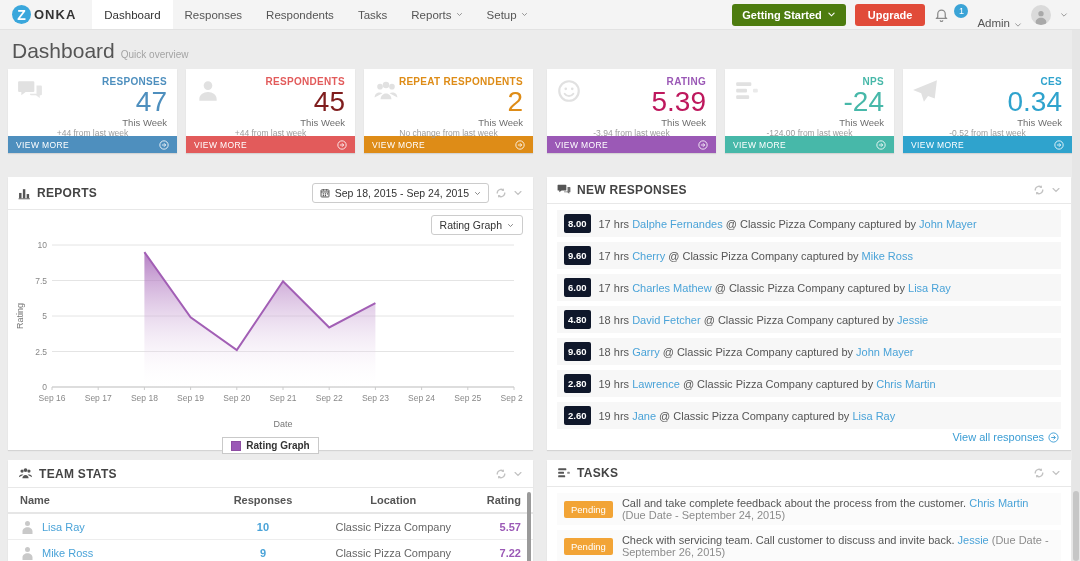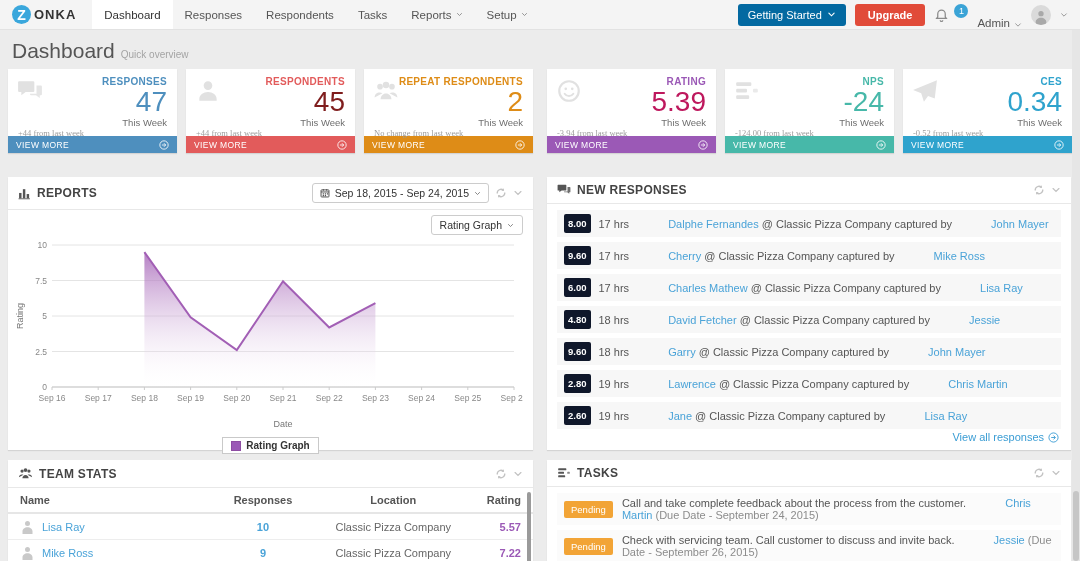--- a/index.html
+++ b/index.html
@@ -11,21 +11,21 @@
   .logo { display:flex; align-items:center; gap:3px; padding:0 16px 0 12px; cursor:pointer; }
   .logo-circle { width:19px; height:19px; border-radius:50%; background:#3aa7dc; color:#fff; font-weight:bold;
                  font-size:14px; display:flex; align-items:center; justify-content:center; }
   .logo-text { font-size:13px; font-weight:bold; color:#333; letter-spacing:1px; }
   .nav-items { display:flex; align-items:stretch; }
   .nav-item { display:flex; align-items:center; gap:4px; padding:0 12px; font-size:11.5px; color:#555; cursor:pointer; }
   .nav-item.active { background:#fff; color:#333; }
   .nav-right { margin-left:auto; display:flex; align-items:center; gap:9px; padding-right:12px; }
   .btn { border:none; border-radius:3px; color:#fff; font-size:11px; font-family:inherit; padding:5px 10px;
          display:flex; align-items:center; gap:5px; cursor:pointer; }
-  .btn-gs { background:#0369a1; }
+  .btn-gs { background:#4d7c0f;font-weight:bold; }
   .btn-up { background:#e14b39; font-weight:bold; padding:5px 13px; }
   .ic { display:inline-flex; align-items:center; justify-content:center; }
   .bell { color:#8a8a8a; cursor:pointer; }
   .notif-badge { background:#3aa3d6; color:#fff; width:14px; height:14px; border-radius:50%;
                  font-size:9px; display:flex; align-items:center; justify-content:center; margin-left:-4px; margin-top:-8px; }
   .admin { display:flex; align-items:flex-end; gap:4px; font-size:11.5px; color:#555; cursor:pointer;margin-top:16px; }
   .avatar { width:20px; height:20px; border-radius:50%; background:#dadada; color:#a9a9a9; display:flex;
             align-items:flex-end; justify-content:center; overflow:hidden; cursor:pointer; }
   .chev { color:#999; }
 
@@ -36,21 +36,21 @@
 
   
   .cards { display:flex; gap:9px; padding:0 8px; }
   .stat-card { flex:1; background:#fff; box-shadow:0 1px 1px rgba(0,0,0,.10); display:flex; flex-direction:column; }
   .stat-card:nth-child(4){ margin-left:5px; }
   .card-body { position:relative; padding:7px 10px 5px; height:67px; }
   .card-icon { position:absolute; left:9px; top:9px; color:#e1e1e1; }
   .card-label { text-align:right; font-size:10px; font-weight:bold; letter-spacing:.3px; }
   .card-value { text-align:right; font-size:28px; line-height:1.05; }
   .card-period { text-align:right; font-size:9.5px; color:#6e6e6e; margin-top:1px; }
-  .card-delta { text-align:left; font-size:8.5px; color:#9c9c9c;font-family:Liberation Serif, serif; }
+  .card-delta { text-align:center; font-size:8.5px; color:#9c9c9c; }
   .view-more { height:17px; display:flex; align-items:center; justify-content:space-between;
                padding:0 8px; color:#fff; font-size:8.5px; letter-spacing:.4px; cursor:pointer; }
 
   
   .panels { display:grid; grid-template-columns:525px 524px; column-gap:14px; row-gap:10px; margin:24px 8px 0; }
   .panel { background:#fff; box-shadow:0 1px 1px rgba(0,0,0,.10); position:relative; }
   .panel-r1 { height:273px; }
   .panel-r2 { height:140px; }
   .panel-head { display:flex; align-items:center; gap:6px; padding:6px 10px; border-bottom:1px solid #e8e8e8; }
   .panel-title { font-size:12px; font-weight:bold; color:#444; letter-spacing:.3px; }
@@ -66,21 +66,21 @@
   .legend-box { display:flex; align-items:center; gap:5px; border:1px solid #c9c9c9; background:#fff;
                 padding:2px 8px; font-size:10px; font-weight:bold; color:#333; }
   .legend-swatch { width:10px; height:10px; border:1px solid #8e4da3; }
 
   
   .resp-list { padding:6px 10px 0; }
   .resp-row { display:flex; align-items:center; gap:8px; background:#f7f7f7; margin-bottom:5px; padding:4px 7px; }
   .score-badge { background:#0f172a; color:#fff; font-size:9.5px; font-weight:bold; padding:4px 4px;
                  border-radius:2px; min-width:25px; text-align:center; }
   .resp-text { font-size:11px; color:#555; }
-  .lnk { color:#4aa3d8; cursor:pointer;margin-left:36px; }
+  .lnk { color:#4aa3d8; cursor:pointer; }
   .view-all { position:absolute; bottom:7px; right:12px; font-size:11px; color:#3b9dd4; display:flex;
               align-items:center; gap:4px; cursor:pointer; }
 
   
   .team-table { font-size:11px; }
   .t-head, .t-row { display:grid; grid-template-columns:36% 25% 27% 12%; align-items:center; padding:6px 12px; }
   .t-head { font-weight:bold; color:#555; border-bottom:2px solid #e6e6e6; }
   .t-row { border-bottom:1px solid #ededed; padding:5px 12px; }
   .t-name { display:flex; align-items:center; gap:7px; color:#4aa3d8; cursor:pointer; }
   .t-avatar { color:#c9c9c9; }

